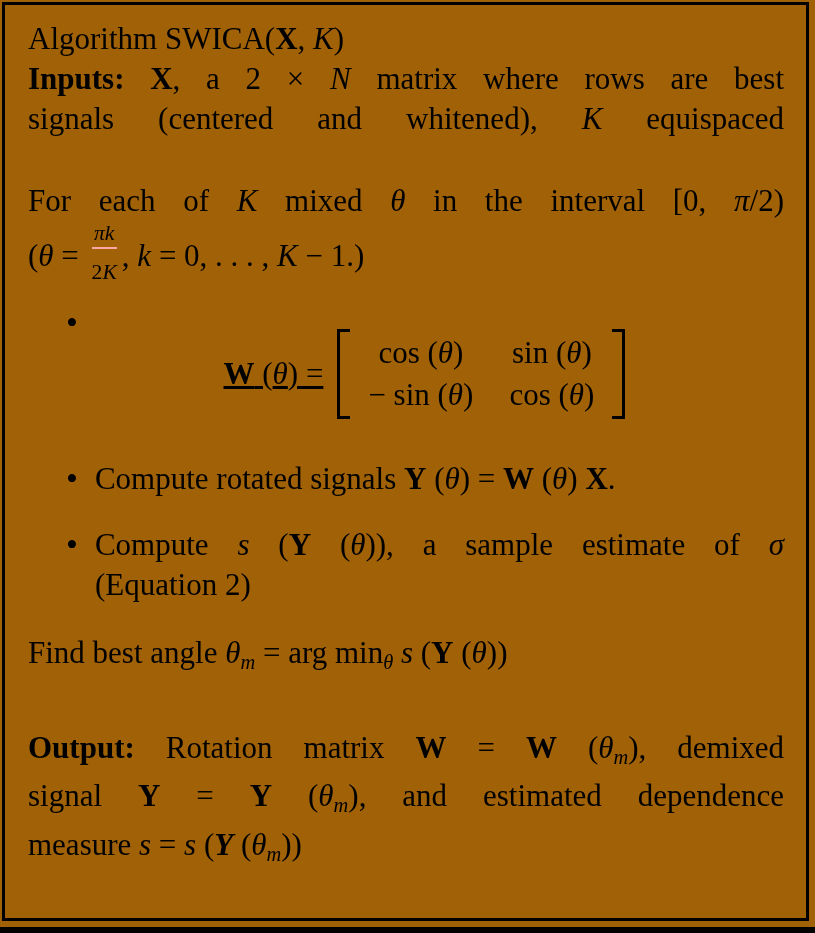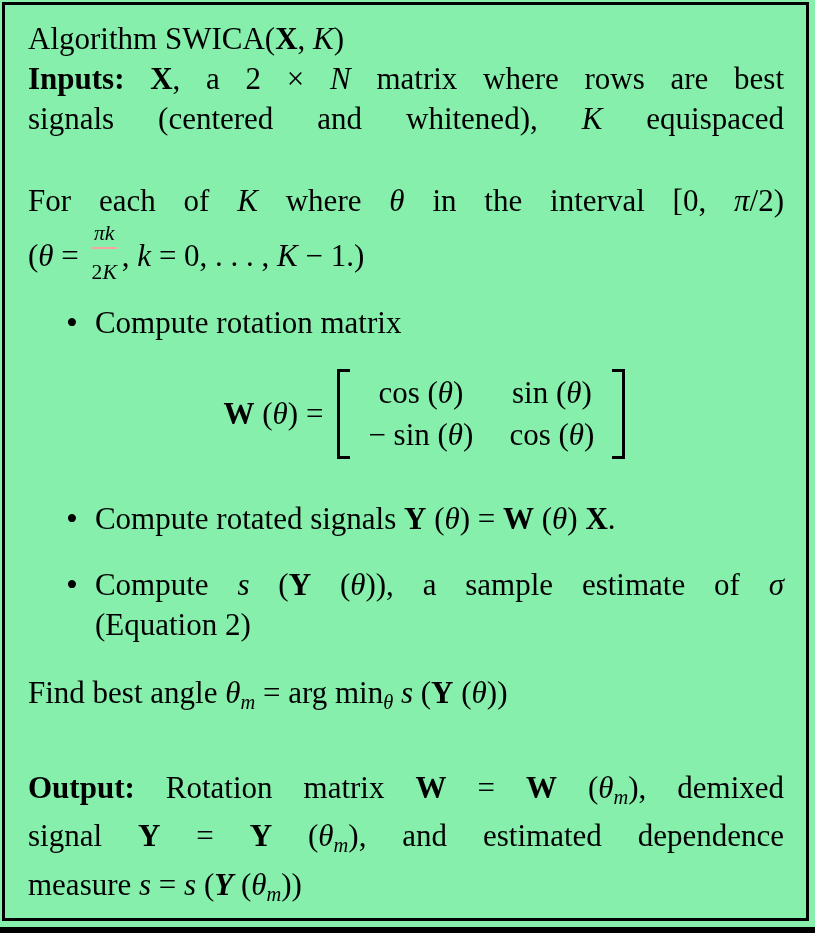--- a/index.html
+++ b/index.html
@@ -1,19 +1,19 @@
 <!DOCTYPE html>
 <html><head>
 <meta charset="utf-8">
 <style>
   html,body{margin:0;padding:0;background:#ffffff;}
   .page{
     position:relative;
     width:815px;height:933px;
-    background:#86efac;
+    background:#a16207;
     overflow:hidden;
     font-family:"Liberation Serif","DejaVu Serif",serif;
     color:#000;
   }
   .box{
     position:absolute;
     left:2px;top:2px;right:6px;bottom:12px;
     border:3px solid #000;
     box-sizing:border-box;
     padding:14px 22px 0 23px;
@@ -70,20 +70,21 @@
     justify-content:center;
     align-items:center;
     margin-top:26px;
     margin-right:30px;
   }
   .eq-lhs{
     font-size:31px;
     line-height:40px;
     margin-right:14px;
     white-space:nowrap;
+    text-decoration:underline;
   }
   .bracket{
     width:13px;
     align-self:stretch;
     border:3px solid #000;
     box-sizing:border-box;
   }
   .bracket-left{border-right:none;}
   .bracket-right{border-left:none;}
   .matrix{
@@ -111,28 +112,27 @@
 <div class="page">
   <div class="box">
 
     <div class="para">
       <div class="line"><span class="rm">Algorithm SWICA(</span><span class="bf">X</span><span class="rm">, </span><span class="it">K</span><span class="rm">)</span></div>
       <div class="line just"><span class="bf">Inputs: X</span><span class="rm">, a 2 × </span><span class="it">N</span><span class="rm"> matrix where rows are best</span></div>
       <div class="line just"><span class="rm">signals (centered and whitened), </span><span class="it">K</span><span class="rm"> equispaced</span></div>
     </div>
 
     <div class="para sec-foreach">
-      <div class="line just"><span class="rm">For each of </span><span class="it">K</span><span class="rm"> where </span><span class="it">θ</span><span class="rm"> in the interval [0, </span><span class="it">π</span><span class="rm">/2)</span></div>
+      <div class="line just"><span class="rm">For each of </span><span class="it">K</span><span class="rm"> mixed </span><span class="it">θ</span><span class="rm"> in the interval [0, </span><span class="it">π</span><span class="rm">/2)</span></div>
       <div class="line tall"><span class="rm">(</span><span class="it">θ</span><span class="rm"> = </span><span class="frac"><span class="num"><span class="it">πk</span></span><span class="den"><span class="rm">2</span><span class="it">K</span></span></span><span class="rm">, </span><span class="it">k</span><span class="rm"> = 0, . . . , </span><span class="it">K</span><span class="rm"> − 1.)</span></div>
     </div>
 
     <div class="item item1">
       <span class="dot">•</span>
       <div class="itext">
-        <div class="line"><span class="rm">Compute rotation matrix</span></div>
         <div class="equation">
           <span class="eq-lhs"><span class="bf">W</span><span class="rm"> (</span><span class="it">θ</span><span class="rm">) =</span></span>
           <span class="bracket bracket-left"></span>
           <div class="matrix">
             <span class="mcell"><span class="rm">cos (</span><span class="it">θ</span><span class="rm">)</span></span>
             <span class="mcell"><span class="rm">sin (</span><span class="it">θ</span><span class="rm">)</span></span>
             <span class="mcell"><span class="rm">− sin (</span><span class="it">θ</span><span class="rm">)</span></span>
             <span class="mcell"><span class="rm">cos (</span><span class="it">θ</span><span class="rm">)</span></span>
           </div>
           <span class="bracket bracket-right"></span>

